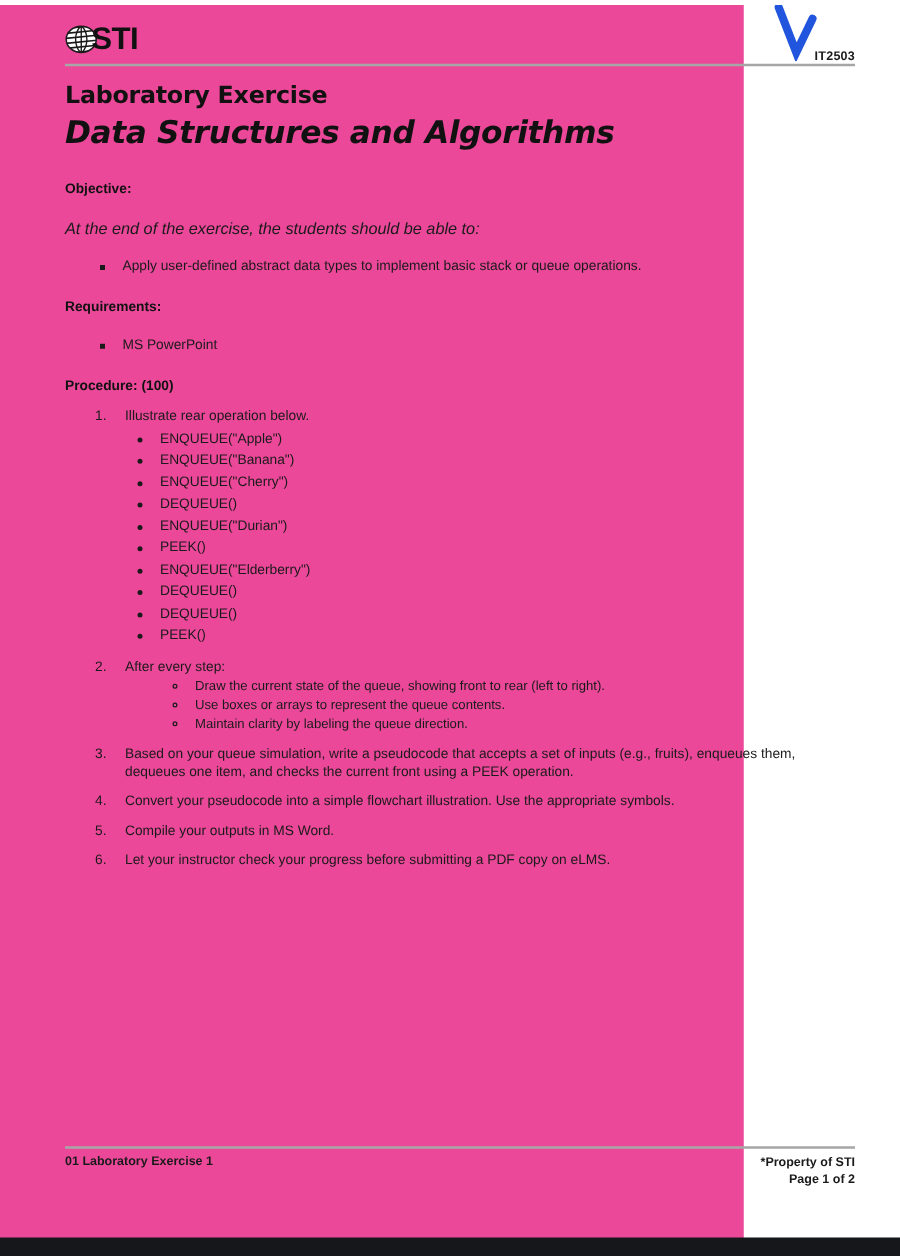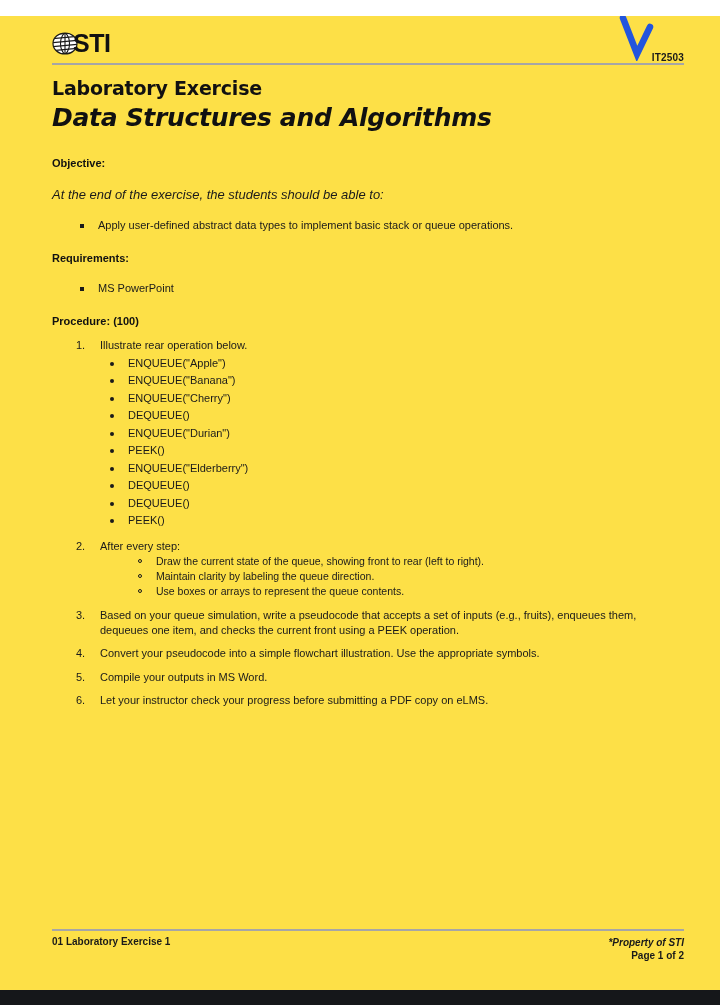--- a/index.html
+++ b/index.html
@@ -12,24 +12,24 @@
     height: 1005px;
     position: relative;
     overflow: hidden;
     font-family: "Liberation Sans", sans-serif;
     color: #1a1a1a;
     -webkit-font-smoothing: antialiased;
   }
 
   .page {
     position: absolute;
-    left: 0; top: 16px;
-    width: 720px;
+    left: 0; top: 4px;
+    width: 595px;
     height: 990px;
-    background: #fde047;
+    background: #ec4899;
   }
 
   
   .header {
     position: absolute;
     left: 52px;
     top: 12px;
     width: 632px;
     height: 38px;
   }
@@ -257,21 +257,21 @@
   .footer-right {
     position: absolute;
     right: 0;
     top: 0;
     text-align: right;
     font-size: 10px;
     font-weight: bold;
     color: #1a1a1a;
     line-height: 13px;
   }
-  .footer-right .prop { font-style: italic; }
+  .footer-right .prop { }
   .footer-right .pg   { font-style: normal; }
 
   
   .bottom-bar {
     position: absolute;
     left: 0;
     top: 990px;
     width: 720px;
     height: 15px;
     background: #15171a;
@@ -366,22 +366,22 @@
           <li>DEQUEUE()</li>
           <li>PEEK()</li>
         </ul>
       </li>
 
       <li>
         <span class="num">2.</span>
         <span>After every step:</span>
         <ul class="circ">
           <li>Draw the current state of the queue, showing front to rear (left to right).</li>
+          <li>Use boxes or arrays to represent the queue contents.</li>
           <li>Maintain clarity by labeling the queue direction.</li>
-          <li>Use boxes or arrays to represent the queue contents.</li>
         </ul>
       </li>
 
       <li>
         <span class="num">3.</span>
         <span>Based on your queue simulation, write a pseudocode that accepts a set of inputs (e.g., fruits), enqueues them, dequeues one item, and checks the current front using a PEEK operation.</span>
       </li>
 
       <li>
         <span class="num">4.</span>

